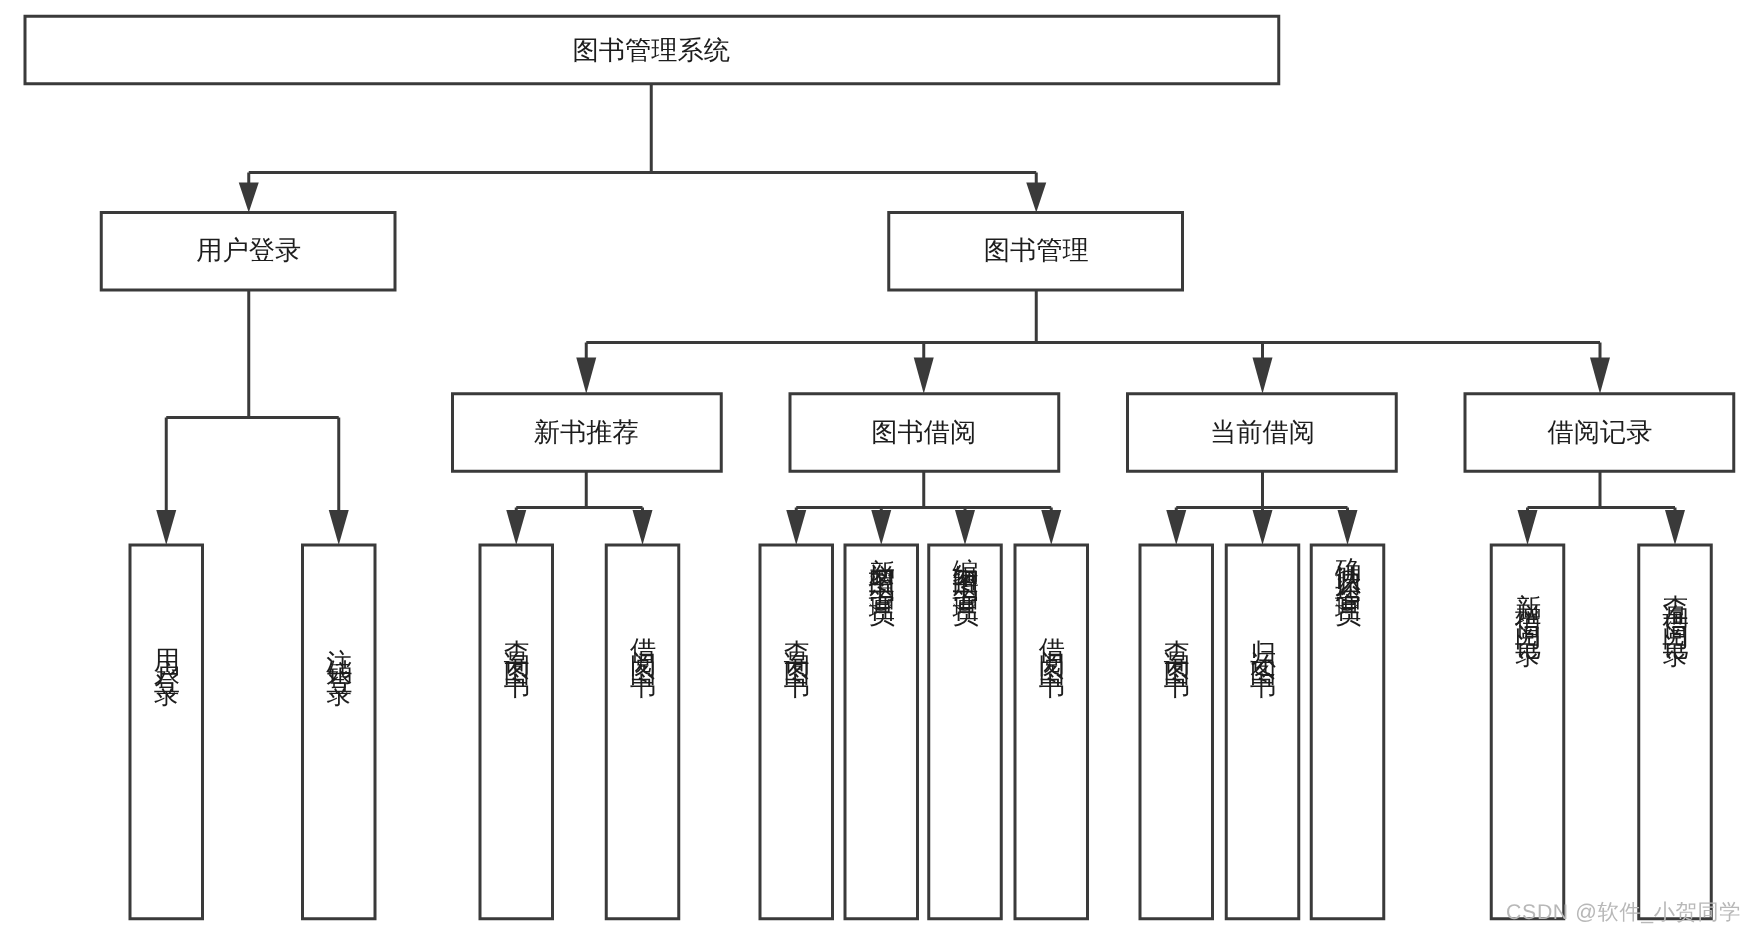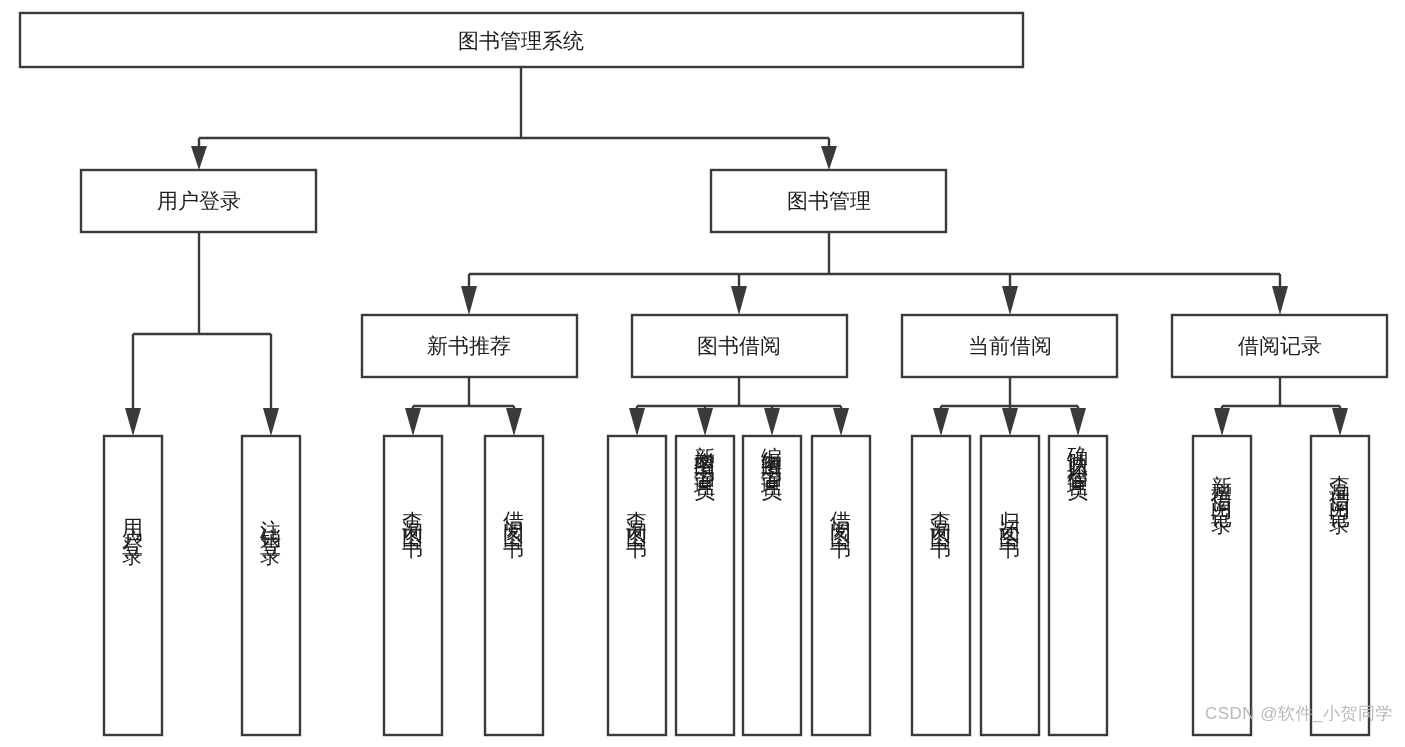--- a/index.html
+++ b/index.html
@@ -53,21 +53,21 @@
   .node-label-vertical {
     font-family: "Liberation Sans", "DejaVu Sans", sans-serif;
     fill: #1d1d1d;
     font-size: 21px;
     text-anchor: middle;
     white-space: pre;
   }
   .watermark {
     position: absolute;
     right: 12px;
-    bottom: 22px;
+    bottom: 6px;
     font-family: "Liberation Sans", "DejaVu Sans", sans-serif;
     font-size: 17px;
     color: #b8b8b8;
     letter-spacing: 0.5px;
     user-select: none;
     pointer-events: none;
   }
 </style>
 </head>
 <body>

